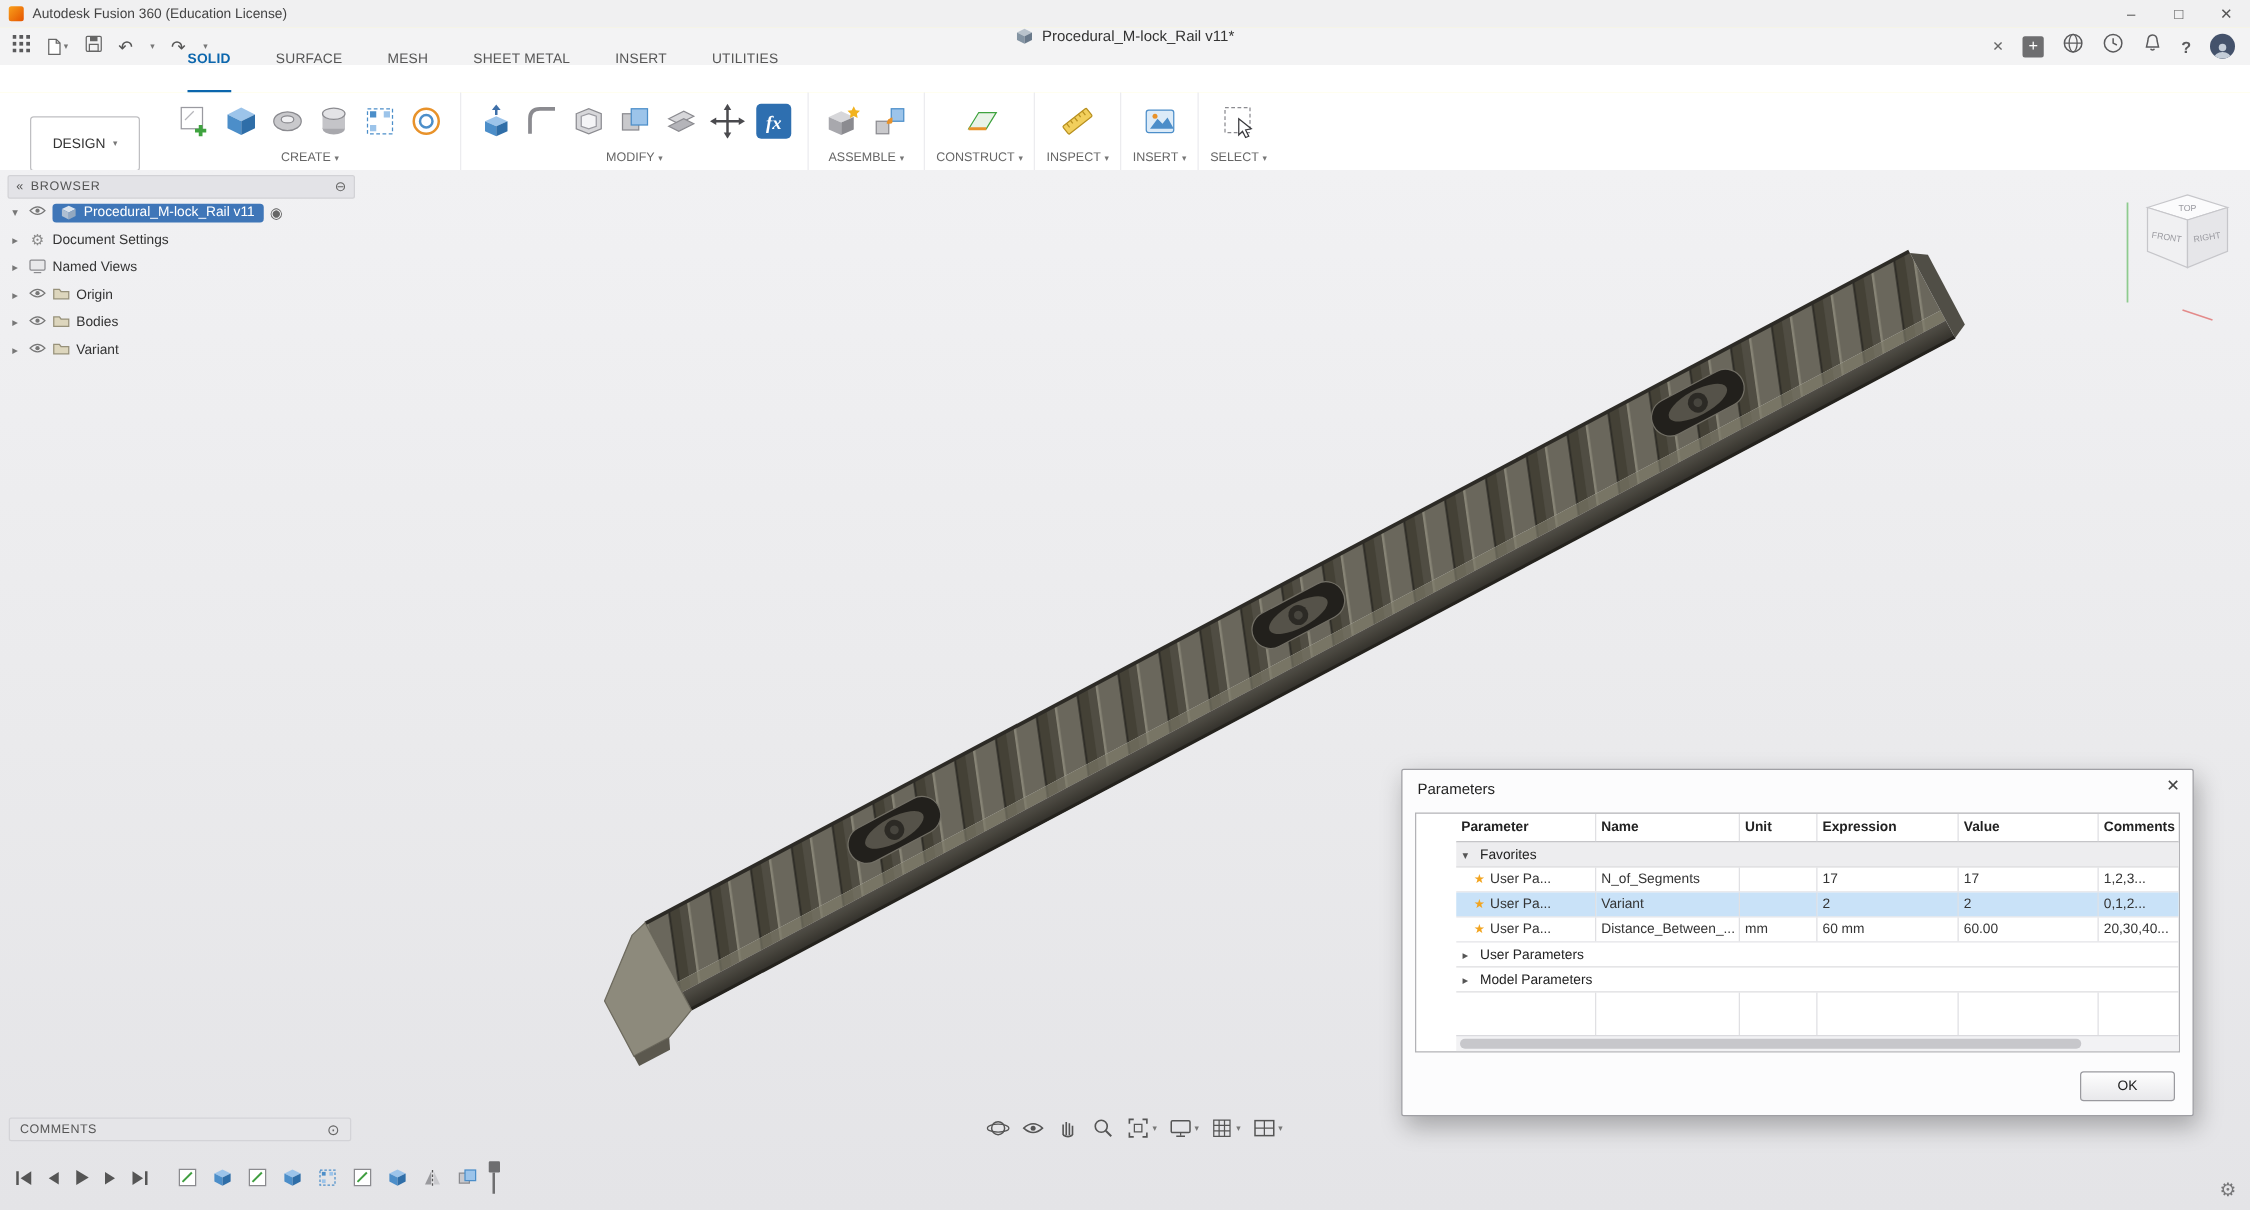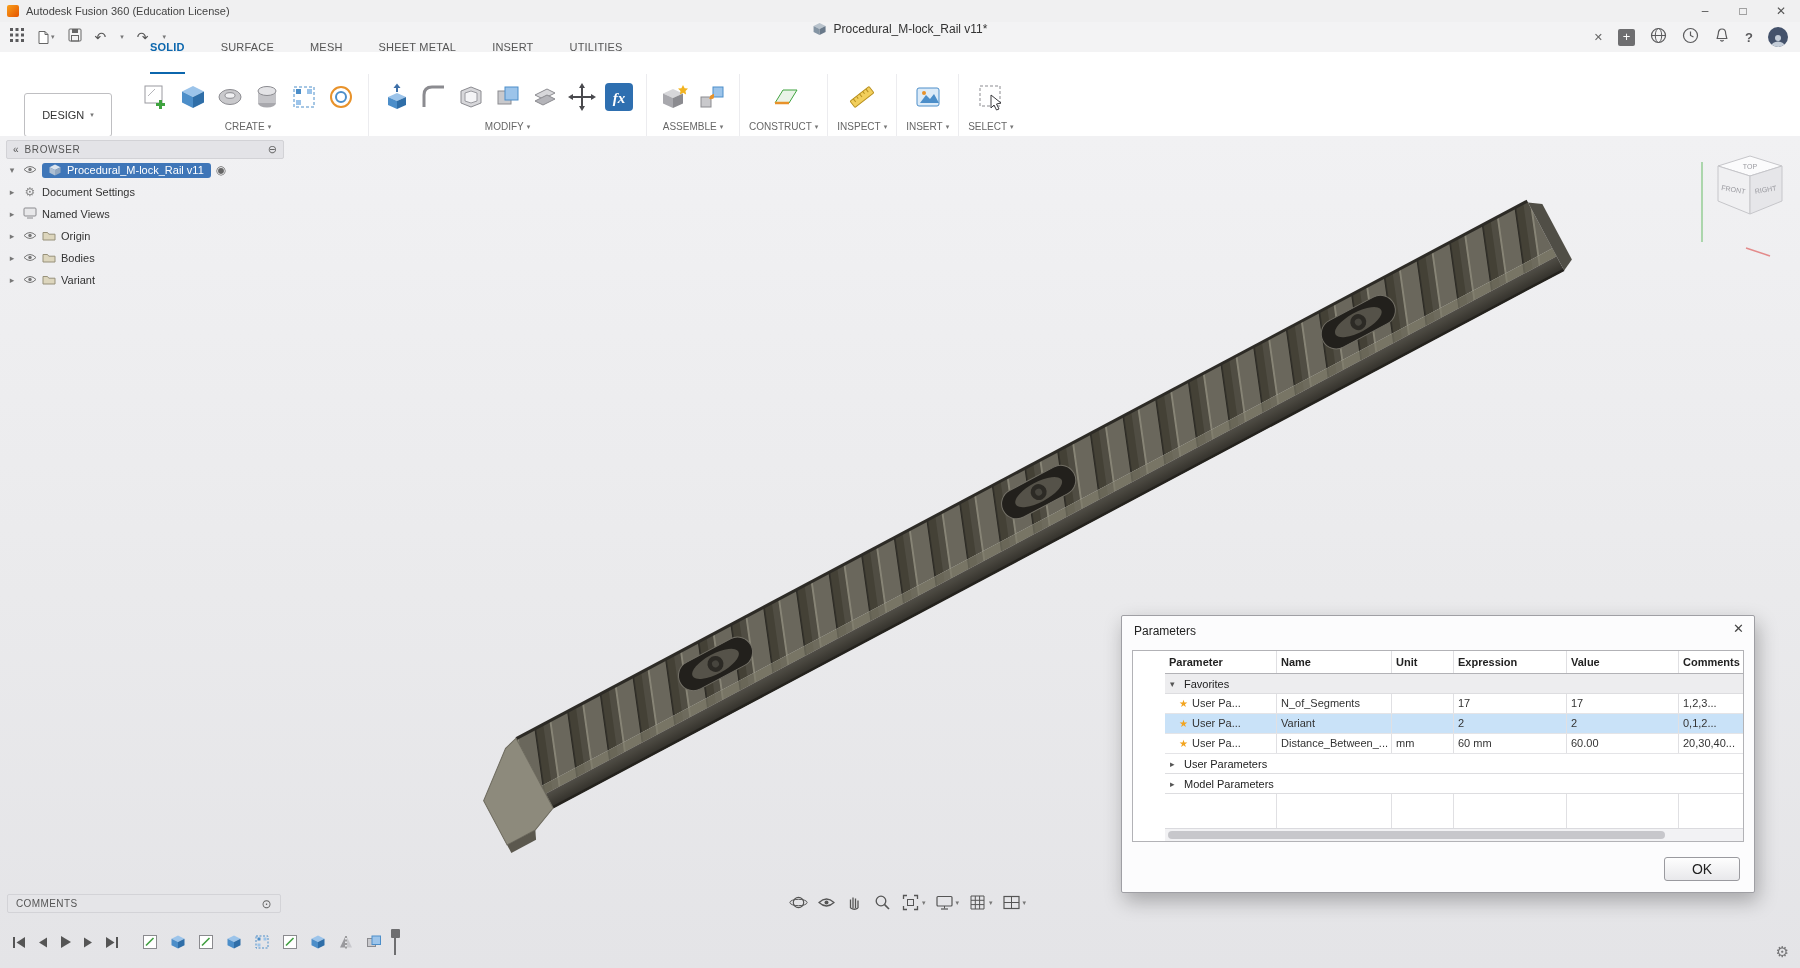--- a/index.html
+++ b/index.html
@@ -100,21 +100,21 @@
   .grouprow{display:flex;align-items:center;gap:5px;height:19px;flex:0 0 19px;padding-left:5px;
             font-size:11px;color:#222;border-bottom:1px solid #dddde0;}
   .grouprow.fav{background:#ededef;}
   .gchev{font-size:9px;color:#555;width:9px;}
   .star{color:#f2a41f;font-size:10px;margin:0 4px 0 10px;}
   .pfiller{flex:1;display:flex;}
   .pfiller .pcell{height:100%;}
   .hscroll{flex:0 0 12px;background:#f2f2f4;border-top:1px solid #dadade;position:relative;}
   .hthumb{position:absolute;left:3px;top:2px;height:8px;width:86%;background:#c7c7cb;border-radius:4px;}
   .ok-btn{position:absolute;right:14px;bottom:11px;width:74px;height:22px;border:1px solid #9a9a9f;border-radius:3px;
-          background:linear-gradient(#fefefe,#e8e8eb);font-size:14px;color:#222;
+          background:linear-gradient(#fefefe,#e8e8eb);font-size:11px;color:#222;
           display:flex;align-items:center;justify-content:center;margin-left:48px;}
 </style>
 </head>
 <body>
 
 <div class="app">
 
   <div class="titlebar">
     <span class="fusion-logo"></span>
     <span>Autodesk Fusion 360 (Education License)</span>

